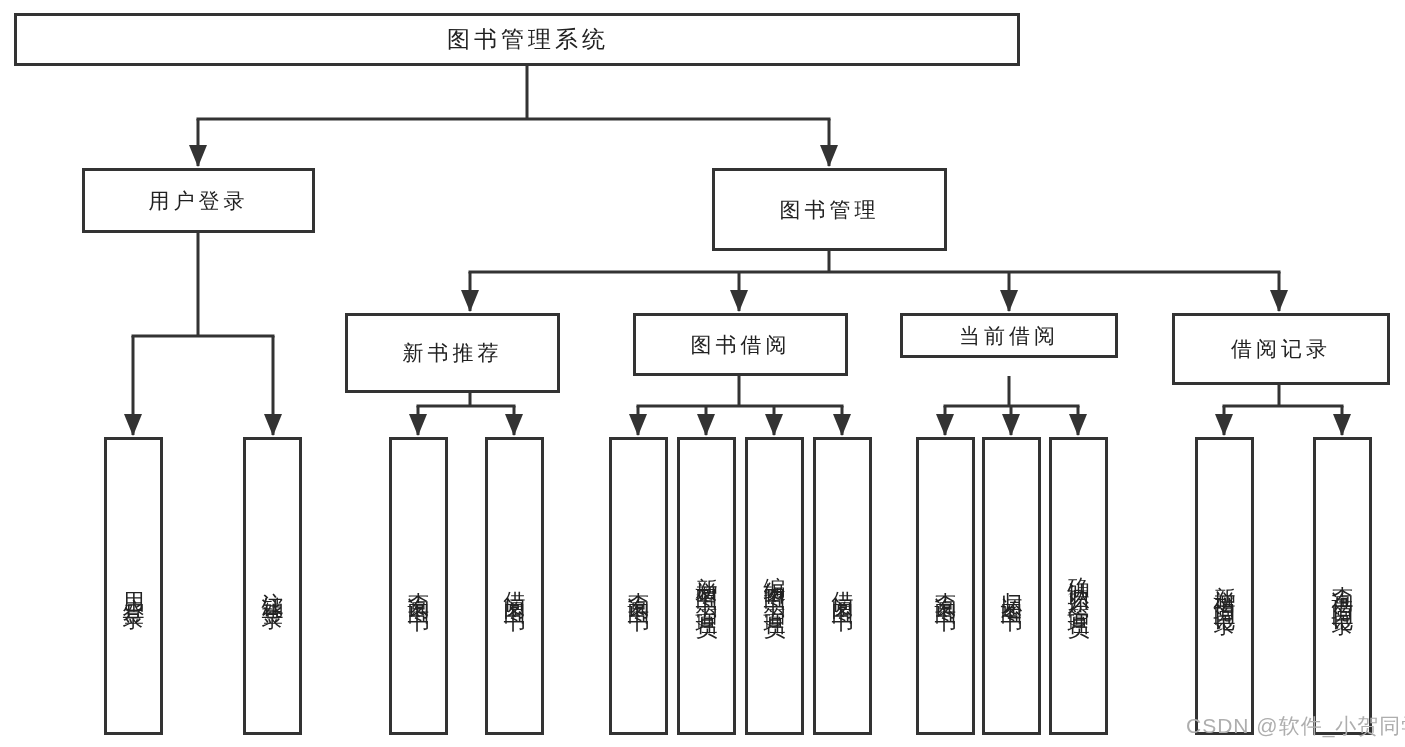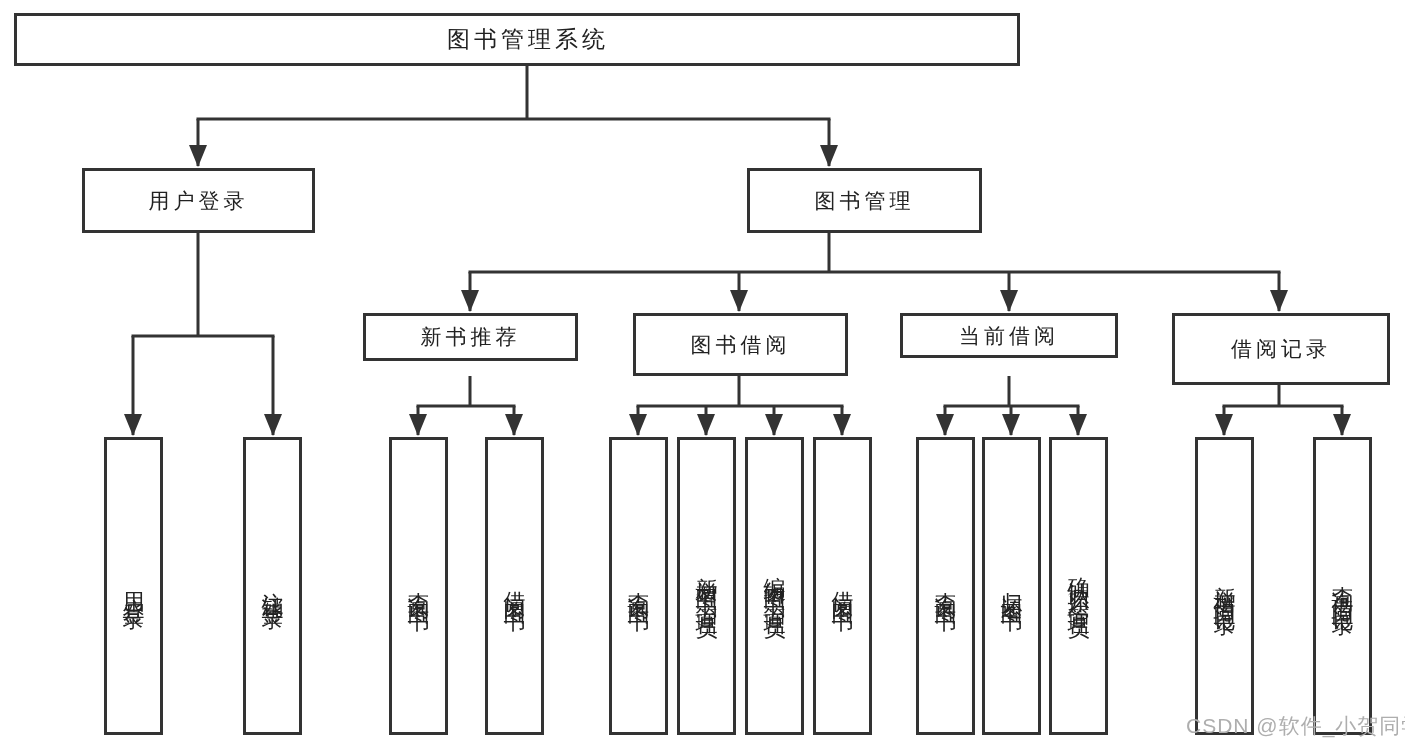--- a/index.html
+++ b/index.html
@@ -77,25 +77,25 @@
     </g>
   </svg>
 
   <div class="box h-label root-label" style="left:14px;top:13px;width:1006px;height:53px">
     <span class="shift">图书管理系统</span>
   </div>
 
   <div class="box h-label" style="left:82px;top:168px;width:233px;height:65px">
     <span>用户登录</span>
   </div>
-  <div class="box h-label" style="left:747px;top:168px;width:235px;height:65px">
+  <div class="box h-label" style="left:712px;top:168px;width:235px;height:83px">
     <span>图书管理</span>
   </div>
 
-  <div class="box h-label" style="left:363px;top:313px;width:215px;height:48px">
+  <div class="box h-label" style="left:345px;top:313px;width:215px;height:80px">
     <span>新书推荐</span>
   </div>
   <div class="box h-label" style="left:633px;top:313px;width:215px;height:63px">
     <span>图书借阅</span>
   </div>
   <div class="box h-label" style="left:900px;top:313px;width:218px;height:45px">
     <span>当前借阅</span>
   </div>
   <div class="box h-label" style="left:1172px;top:313px;width:218px;height:72px">
     <span>借阅记录</span>

